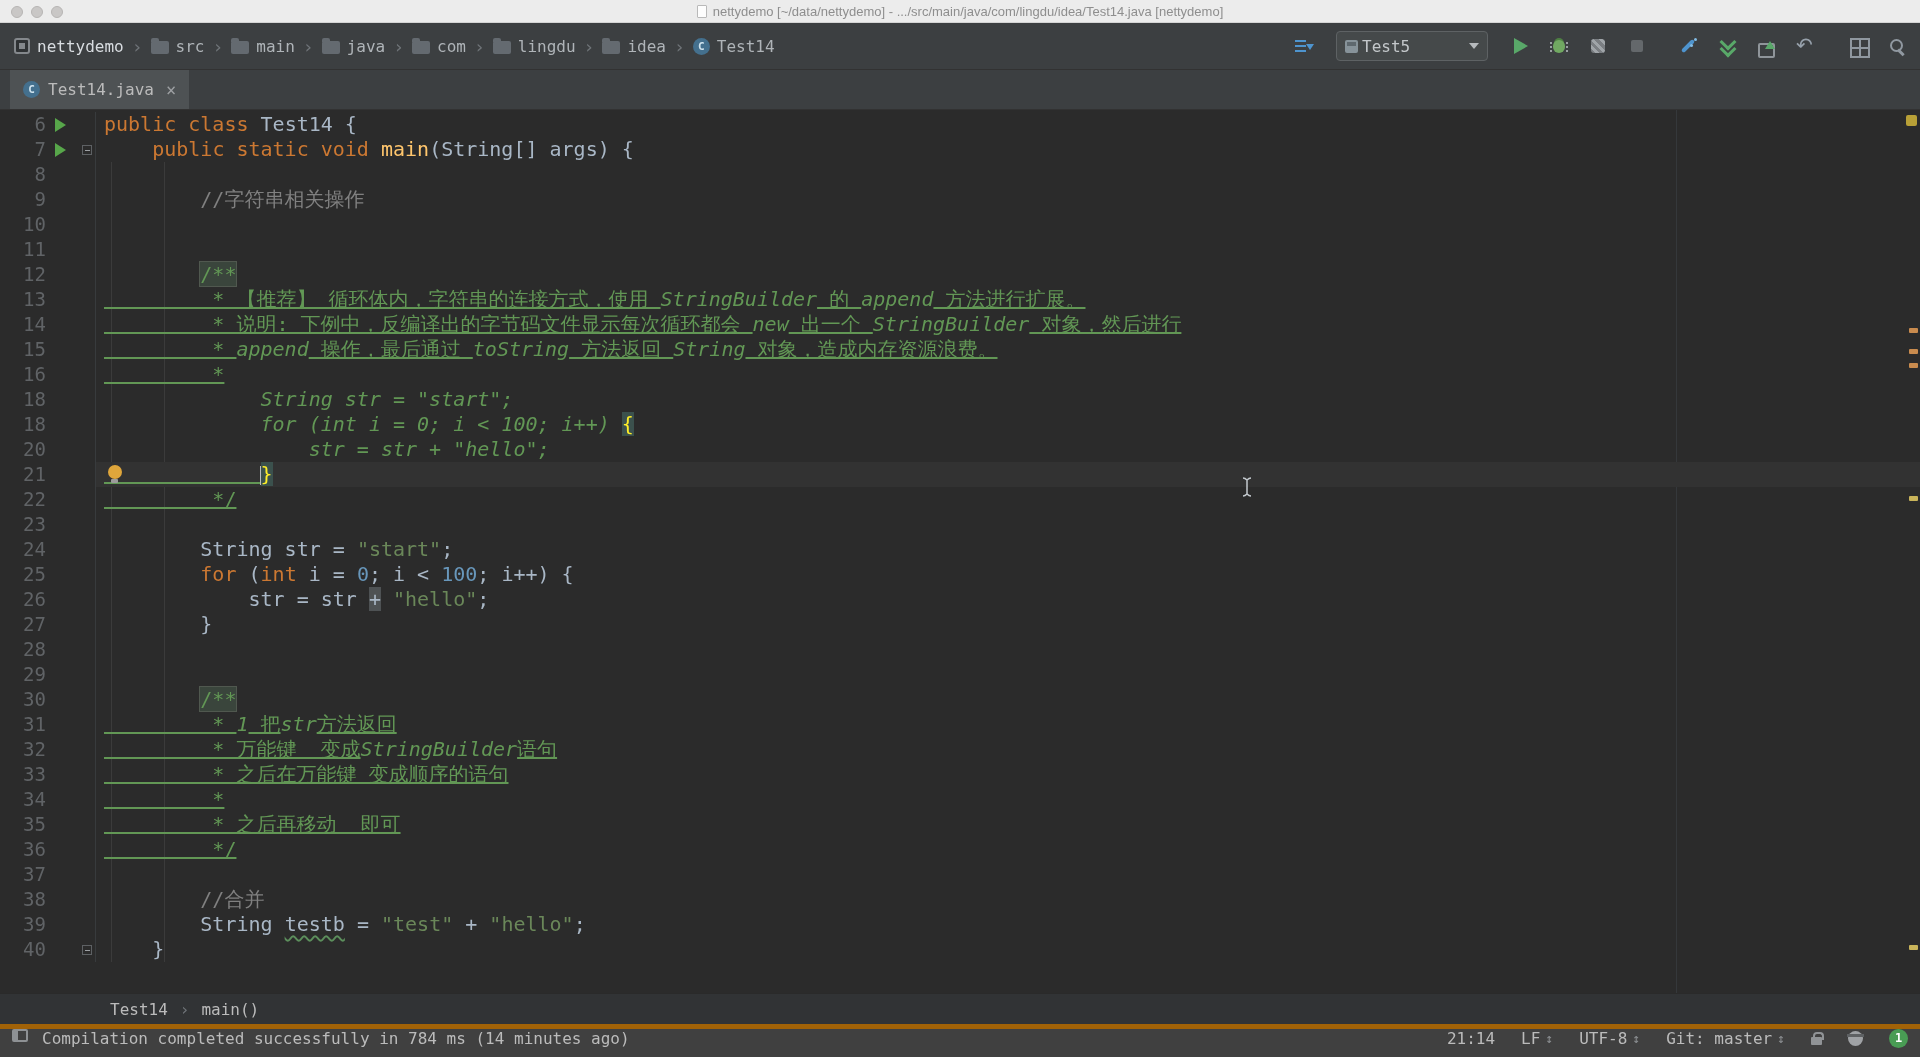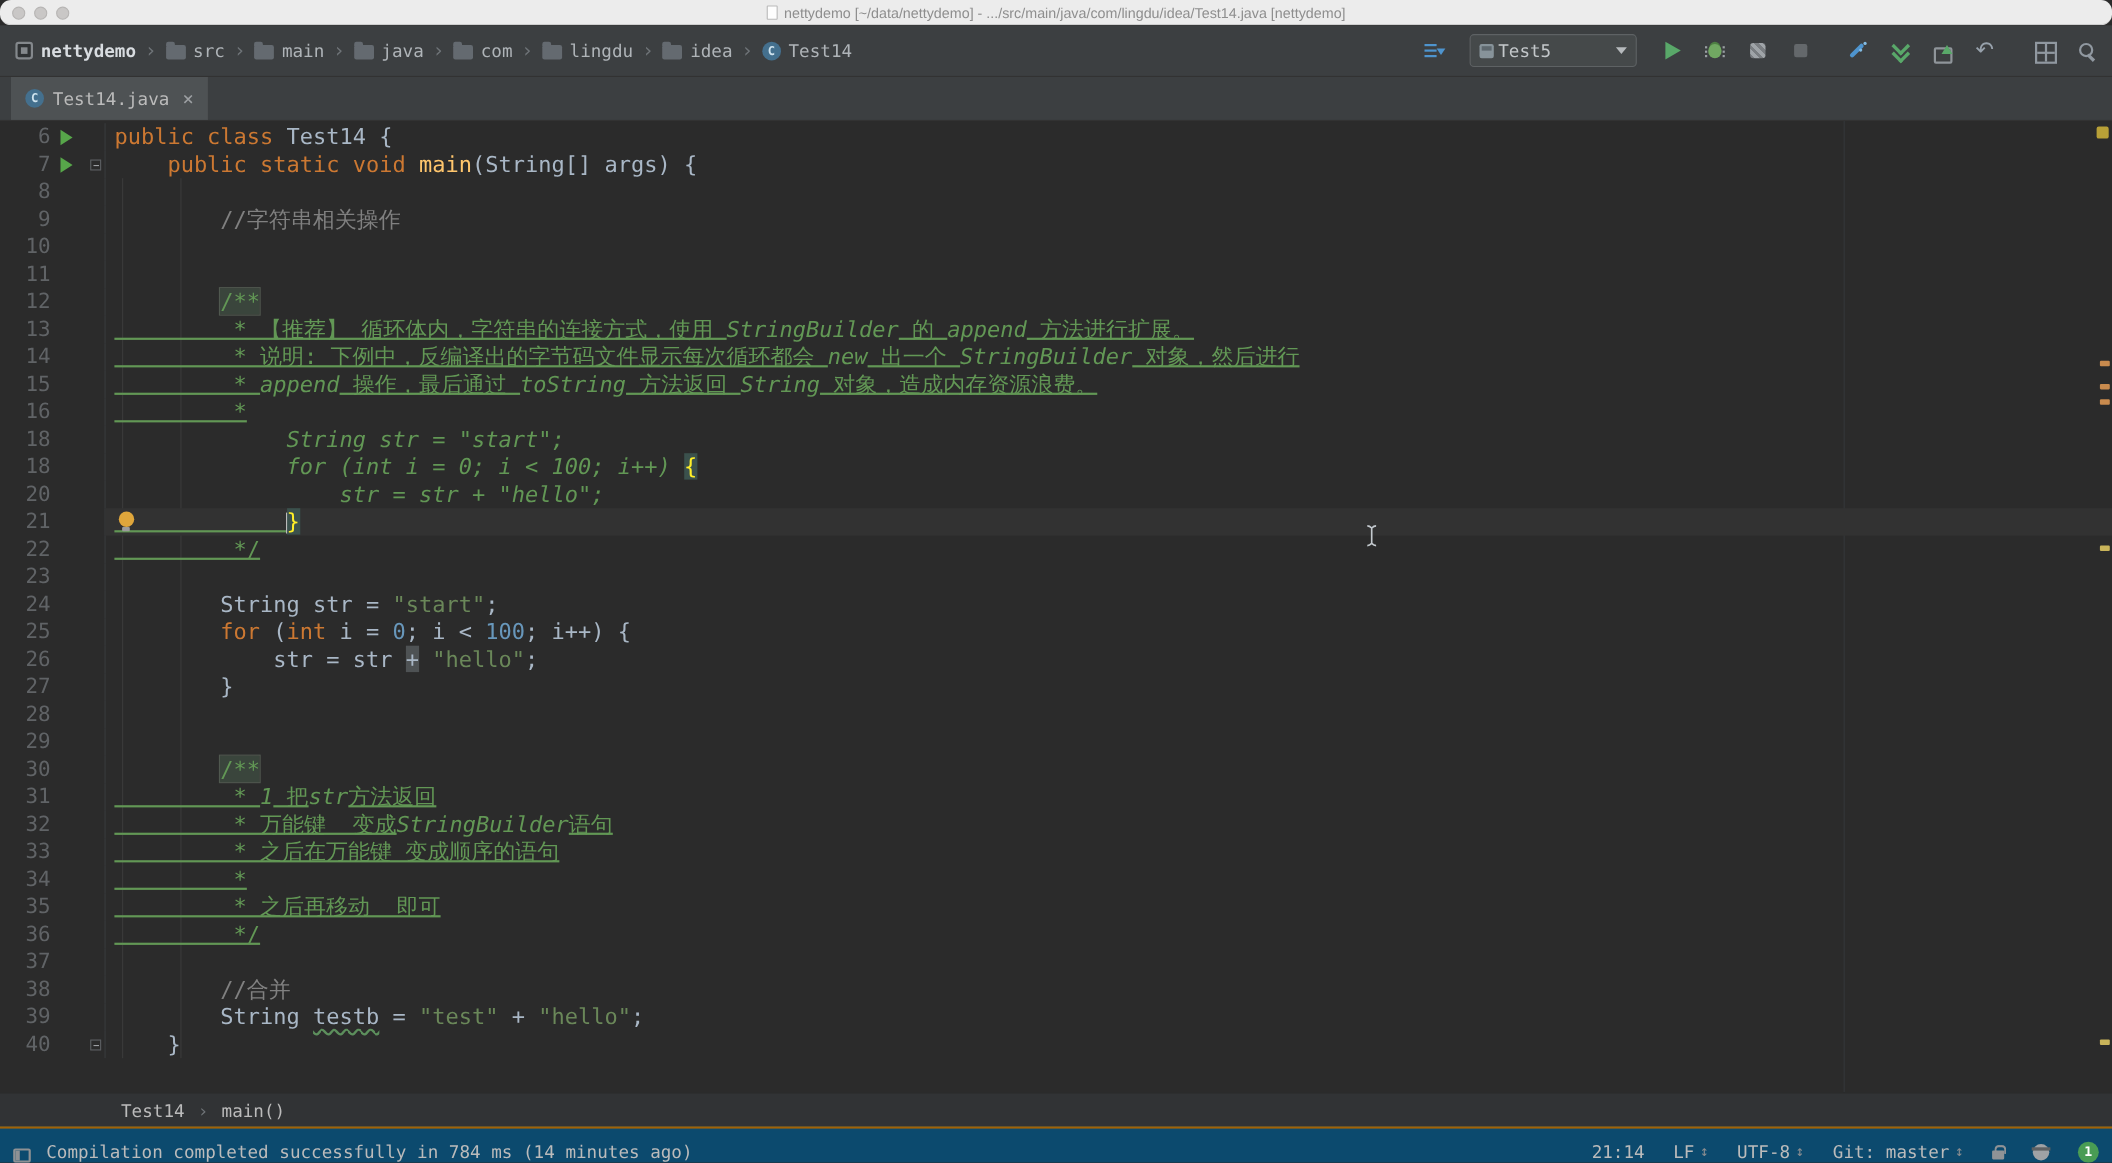--- a/index.html
+++ b/index.html
@@ -1,30 +1,30 @@
 <!DOCTYPE html>
 <html><head>
 <meta charset="utf-8">
 <style>
   * { margin:0; padding:0; box-sizing:border-box; }
   html,body { width:1920px; height:1057px; overflow:hidden; background:#2B2B2B; }
   .window { width:1920px; height:1057px; display:flex; flex-direction:column; font-family:"Liberation Sans",sans-serif; }
 
   
-  .titlebar { height:23px; background:#ECECEC; position:relative; flex:0 0 23px; border-bottom:1px solid #D4D4D4;border-radius:10px; }
+  .titlebar { height:23px; background:#ECECEC; position:relative; flex:0 0 23px; border-bottom:1px solid #D4D4D4; }
   .traffic { position:absolute; left:11px; top:6px; display:flex; gap:8px; }
   .traffic span { width:12px; height:12px; border-radius:50%; background:#C9C7C6; border:1px solid #B7B5B4; display:block; }
   .win-title { position:absolute; left:0; right:0; top:0; height:23px; display:flex; align-items:center; justify-content:center; gap:6px; color:#8E8E8E; font-size:13px; white-space:nowrap; }
   .doc-ic { width:10px; height:13px; background:#FDFDFD; border:1px solid #B9B9B9; border-radius:1px; display:inline-block; }
 
   
   .toolbar { height:47px; flex:0 0 47px; background:#3C3F41; border-bottom:1px solid #323232; display:flex; align-items:center; justify-content:space-between; padding:0 10px 0 14px; }
   .navcrumbs { display:flex; align-items:center; font-family:"DejaVu Sans Mono",monospace; font-size:16px; color:#AFB4B8; white-space:nowrap; }
   .crumb { display:flex; align-items:center; gap:7px; cursor:default; }
-  .crumb.root .crumb-label { font-weight:bold; color:#D8DCE0; }
+  .crumb.root .crumb-label { font-weight:normal; color:#D8DCE0; }
   .crumb-sep { margin:0 8px; color:#6F7478; font-size:18px; }
   .crumb-sep::before { content:"\203A"; }
   .ni { display:inline-block; position:relative; }
   .folder-ic { width:18px; height:13px; background:#646A70; border-radius:2px; margin-top:2px; }
   .folder-ic::before { content:""; position:absolute; top:-3px; left:0; width:8px; height:4px; background:#646A70; border-radius:2px 2px 0 0; }
   .project-ic { width:16px; height:16px; border:2px solid #84888C; border-radius:3px; background:#2F3234; }
   .project-ic::after { content:""; position:absolute; left:3px; top:3px; width:6px; height:6px; background:#84888C; }
   .class-ic { width:17px; height:17px; border-radius:50%; background:#44708E; color:#CFE3EE; font:bold 11px/17px "DejaVu Sans Mono",monospace; text-align:center; }
 
   .tool-right { display:flex; align-items:center; gap:13px; }
@@ -108,21 +108,21 @@
   .stripe { position:absolute; right:0; top:0; width:14px; height:883px; }
   .insp-widget { position:absolute; right:3px; top:5px; width:11px; height:11px; border-radius:2px; background:#B8A037; cursor:pointer; }
   .mark { position:absolute; right:2px; width:9px; border-radius:1px; cursor:pointer; }
   .mouse-cursor { position:absolute; left:1240px; top:366px; }
 
   
   .fcrumbs { height:31px; flex:0 0 31px; background:#313335; border-top:1px solid #2A2A2A; display:flex; align-items:center; padding-left:110px; font:16px "DejaVu Sans Mono",monospace; color:#BBBBBB; gap:4px; }
   .fcrumbs .crumb-sep { font-size:16px; margin:0 8px; }
 
   
-  .statusbar { height:33px; flex:0 0 33px; background:#0c4a6e; border-top:2px solid #a16207; display:flex; align-items:flex-end; padding:0 12px; font:16px "DejaVu Sans Mono",monospace; color:#BBBBBB; }
+  .statusbar { height:33px; flex:0 0 33px; background:#404040; border-top:5px solid #a16207; display:flex; align-items:flex-start; padding:0 12px; font:16px "DejaVu Sans Mono",monospace; color:#BBBBBB; }
   .tw-toggle { width:16px; height:13px; border:2px solid #8E9194; border-radius:2px; position:relative; margin-right:14px; cursor:pointer; }
   .tw-toggle::after { content:""; position:absolute; left:0; top:0; width:4px; height:9px; background:#8E9194; }
   .sb-right { margin-left:auto; display:flex; align-items:center; gap:26px; }
   .sb-item { cursor:pointer; display:flex; align-items:center; gap:3px; white-space:nowrap; }
   .ud::after { content:"\2195"; color:#8A8D90; font-size:13px; margin-left:2px; }
   .lock-ic { width:11px; height:8px; background:#909396; border-radius:1px; position:relative; display:inline-block; margin-top:4px; cursor:pointer; }
   .lock-ic::before { content:""; position:absolute; left:2px; top:-5px; width:7px; height:6px; border:2px solid #909396; border-bottom:none; border-radius:4px 4px 0 0; }
   .hector-ic { width:15px; height:15px; border-radius:50%; background:#9FA2A5; position:relative; display:inline-block; cursor:pointer; }
   .hector-ic::after { content:""; position:absolute; left:-1px; top:3px; width:17px; height:3px; background:#5E6163; }
   .notif { width:19px; height:19px; border-radius:50%; background:#499C54; color:#FFFFFF; font:bold 12px/19px "DejaVu Sans Mono",monospace; text-align:center; cursor:pointer; }

